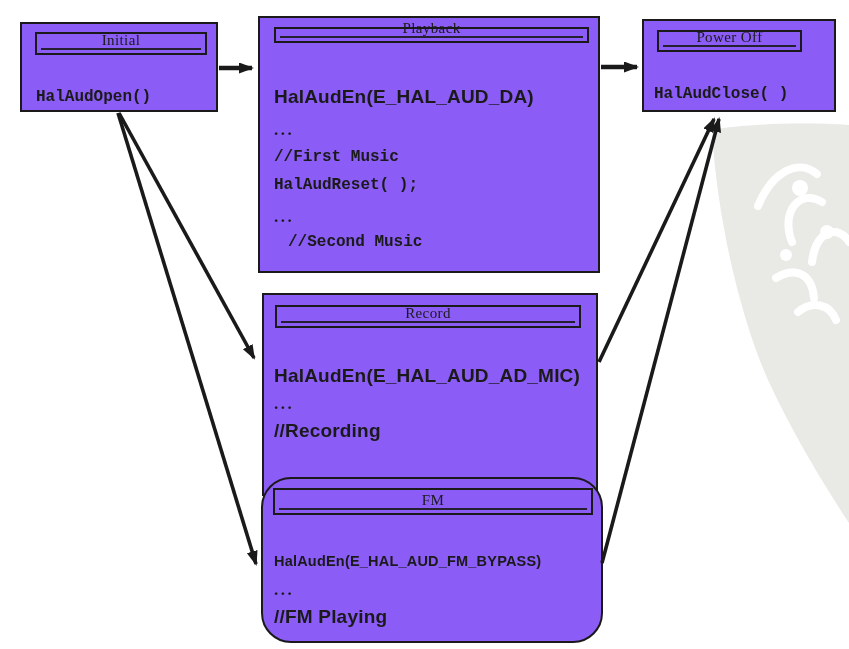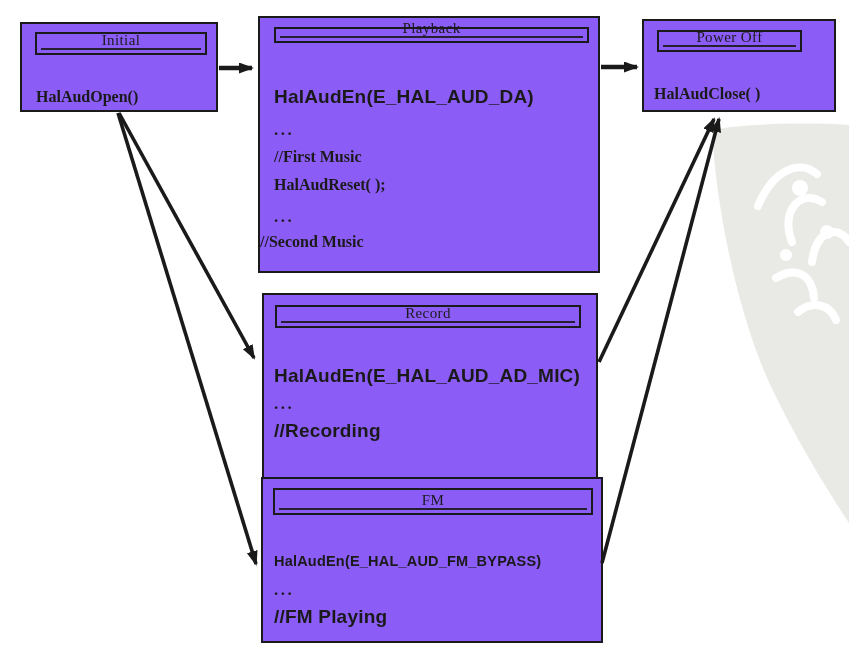--- a/index.html
+++ b/index.html
@@ -47,21 +47,21 @@
   }
   .title-text{position:relative;z-index:1;background:transparent;padding:0 6px;}
   .code{
     position:absolute;
     white-space:nowrap;
     font-weight:bold;
     font-size:16px;
     color:var(--ink);
     line-height:18px;
   }
-  .serif{font-family:Liberation Serif, serif;text-align:center;}
+  .serif{font-family:Liberation Mono, monospace;text-align:center;}
   .sans{font-family:"Liberation Sans", sans-serif;font-size:19px;letter-spacing:0.2px;}
   .dots{font-family:"Liberation Serif", serif;letter-spacing:2.5px;font-size:17px;}
 </style>
 </head>
 <body>
 
 <div class="page">
 
   <svg class="layer wm-layer" viewBox="0 0 849 649" xmlns="http://www.w3.org/2000/svg">
     <path d="M 712 130 C 742 124 802 122 849 125 L 849 523 C 826 488 795 438 768 380 C 742 322 717 222 712 130 Z" fill="var(--watermark)"></path>
@@ -88,40 +88,40 @@
 
   <div class="state-box" style="left:258px;top:16px;width:342px;height:257px;">
     <div class="title-bar" style="left:14px;top:9px;width:315px;height:16px;">
       <span class="title-text">Playback</span>
     </div>
     <div class="code sans" style="left:14px;top:70px;">HalAudEn(E_HAL_AUD_DA)</div>
     <div class="code dots" style="left:14px;top:103px;">...</div>
     <div class="code serif" style="left:14px;top:130px;">//First Music</div>
     <div class="code serif" style="left:14px;top:158px;">HalAudReset( );</div>
     <div class="code dots" style="left:14px;top:190px;">...</div>
-    <div class="code serif" style="left:0;top:215px;">//Second Music</div>
+    <div class="code serif" style="left:28px;top:215px;">//Second Music</div>
   </div>
 
   <div class="state-box" style="left:642px;top:19px;width:194px;height:93px;">
     <div class="title-bar" style="left:13px;top:9px;width:145px;height:22px;">
       <span class="title-text">Power Off</span>
     </div>
     <div class="code serif" style="left:10px;top:64px;">HalAudClose( )</div>
   </div>
 
   <div class="state-box" style="left:262px;top:293px;width:336px;height:203px;">
     <div class="title-bar" style="left:11px;top:10px;width:306px;height:23px;">
       <span class="title-text">Record</span>
     </div>
     <div class="code sans" style="left:10px;top:72px;">HalAudEn(E_HAL_AUD_AD_MIC)</div>
     <div class="code dots" style="left:10px;top:100px;">...</div>
     <div class="code sans" style="left:10px;top:127px;">//Recording</div>
   </div>
 
-  <div class="state-box" style="left:261px;top:477px;width:342px;height:166px;">
+  <div class="state-box" style="left:261px;top:477px;width:342px;height:166px;border-radius:30px;">
     <div class="title-bar" style="left:10px;top:9px;width:320px;height:27px;">
       <span class="title-text">FM</span>
     </div>
     <div class="code sans" style="left:11px;top:73px;font-size:14.5px;">HalAudEn(E_HAL_AUD_FM_BYPASS)</div>
     <div class="code dots" style="left:11px;top:102px;">...</div>
     <div class="code sans" style="left:11px;top:129px;">//FM Playing</div>
   </div>
 
   <svg class="layer edge-layer" viewBox="0 0 849 649" xmlns="http://www.w3.org/2000/svg">
     <defs>

